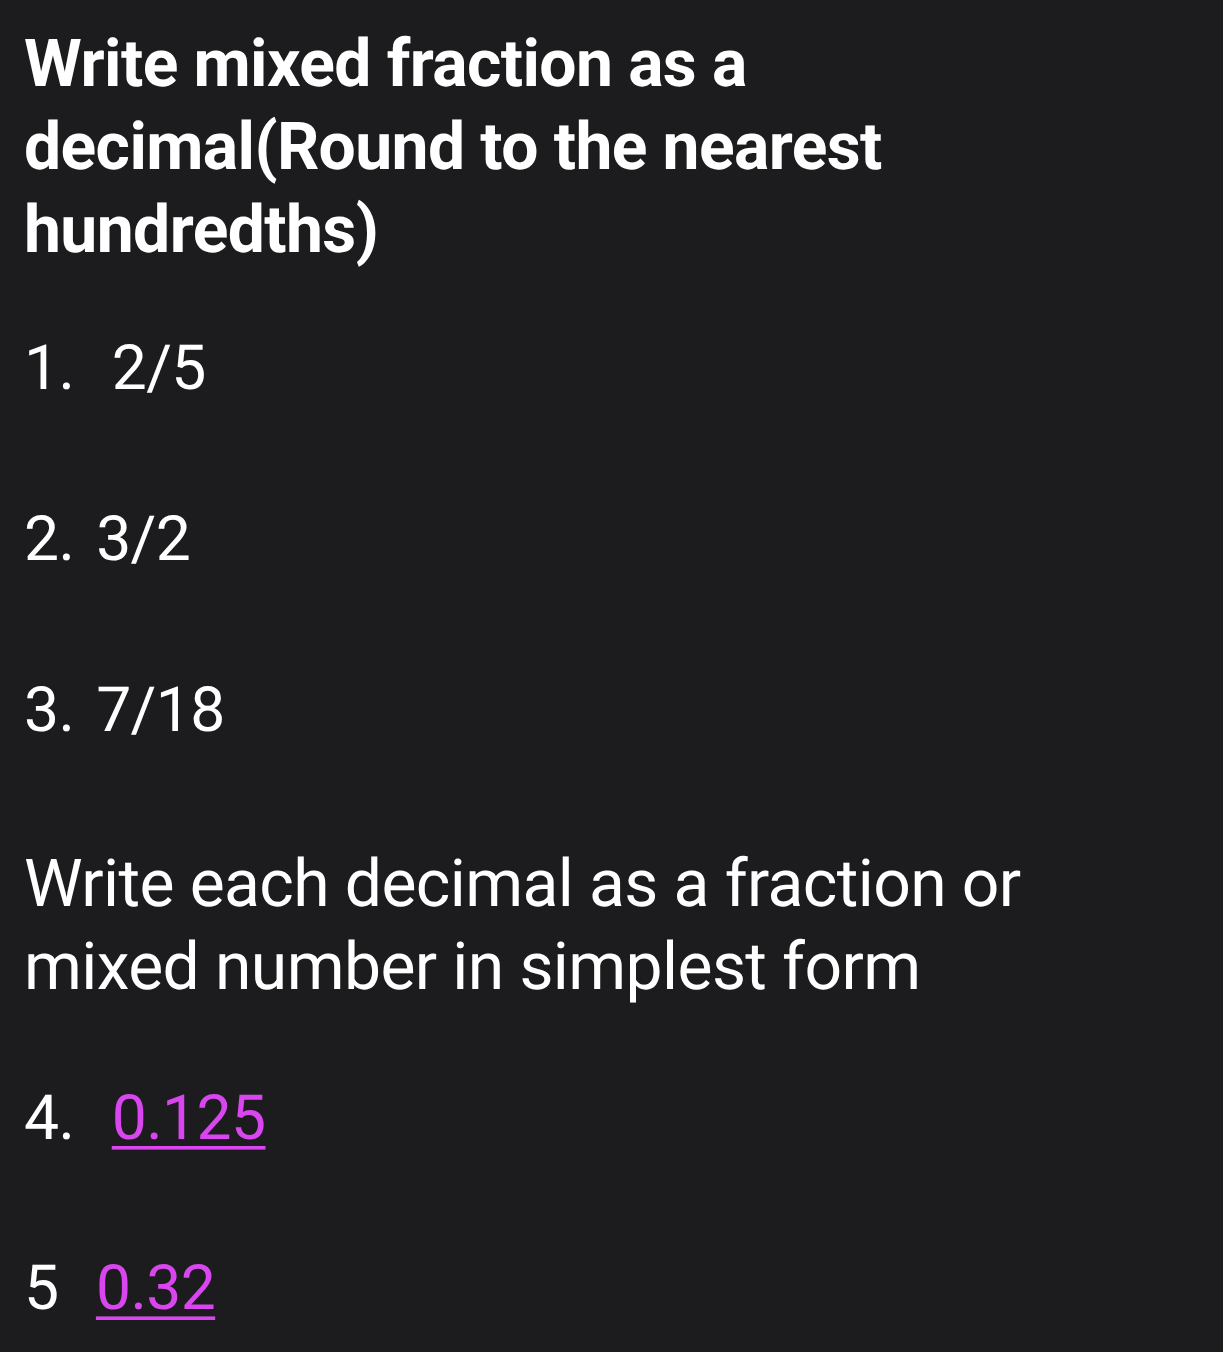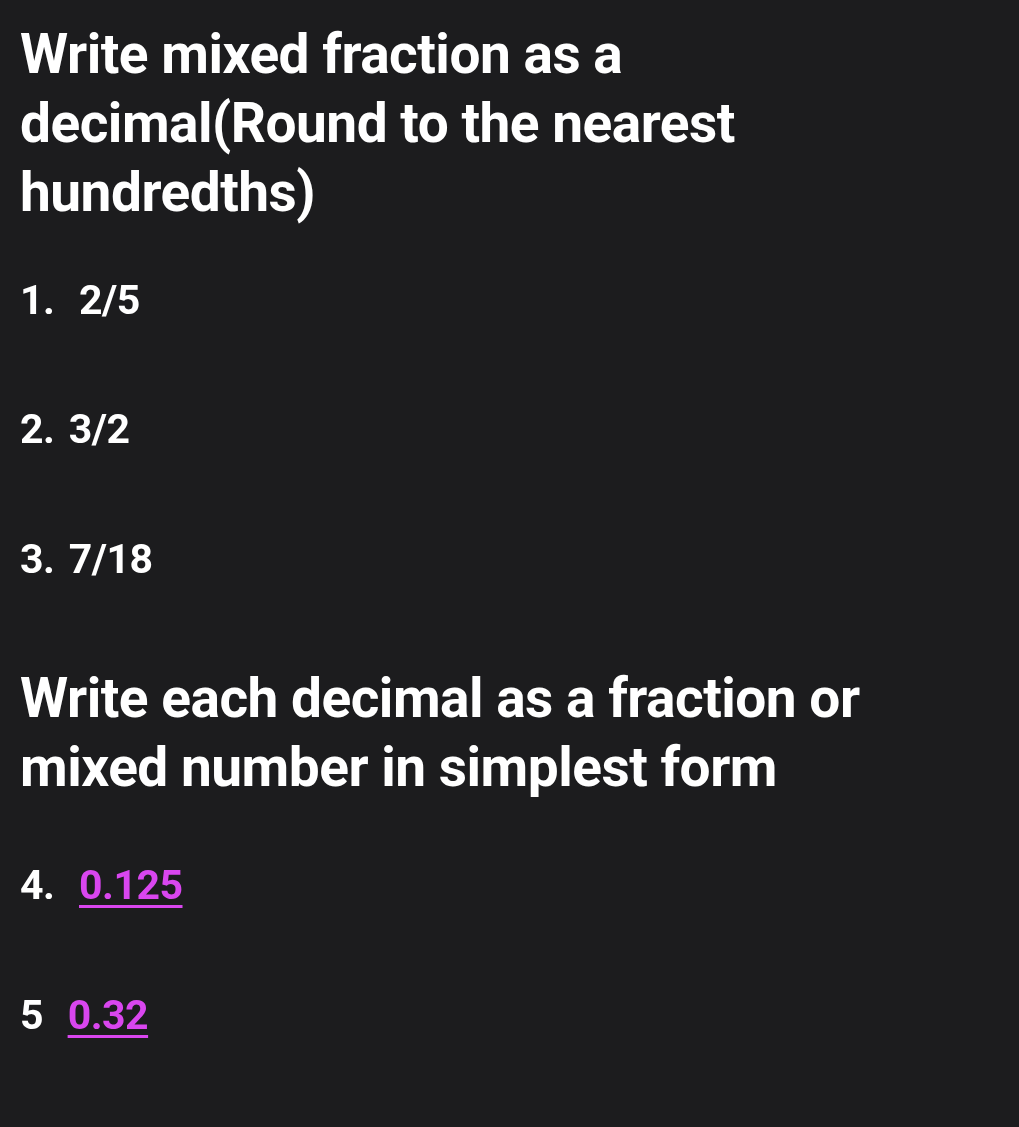--- a/index.html
+++ b/index.html
@@ -17,32 +17,32 @@
       overflow: hidden;
     }
     .heading {
       font-size: 55px;
       font-weight: 700;
       line-height: 1.25;
       margin-bottom: 50px;
       letter-spacing: -0.5px;
     }
     .item {
-      font-size: 41px;
-      font-weight: 700;
+      font-size: 52px;
+      font-weight: 400;
       line-height: 1.2;
       margin-bottom: 80px;
       letter-spacing: -0.5px;
     }
     .item-last {
       margin-bottom: 15px;
     }
     .heading2 {
       font-size: 55px;
-      font-weight: 700;
+      font-weight: 400;
       line-height: 1.25;
       margin-bottom: 60px;
       margin-top: 20px;
       letter-spacing: -0.5px;
     }
     .num {
       color: #ffffff;
     }
     .link {
       color: #d946ef;

